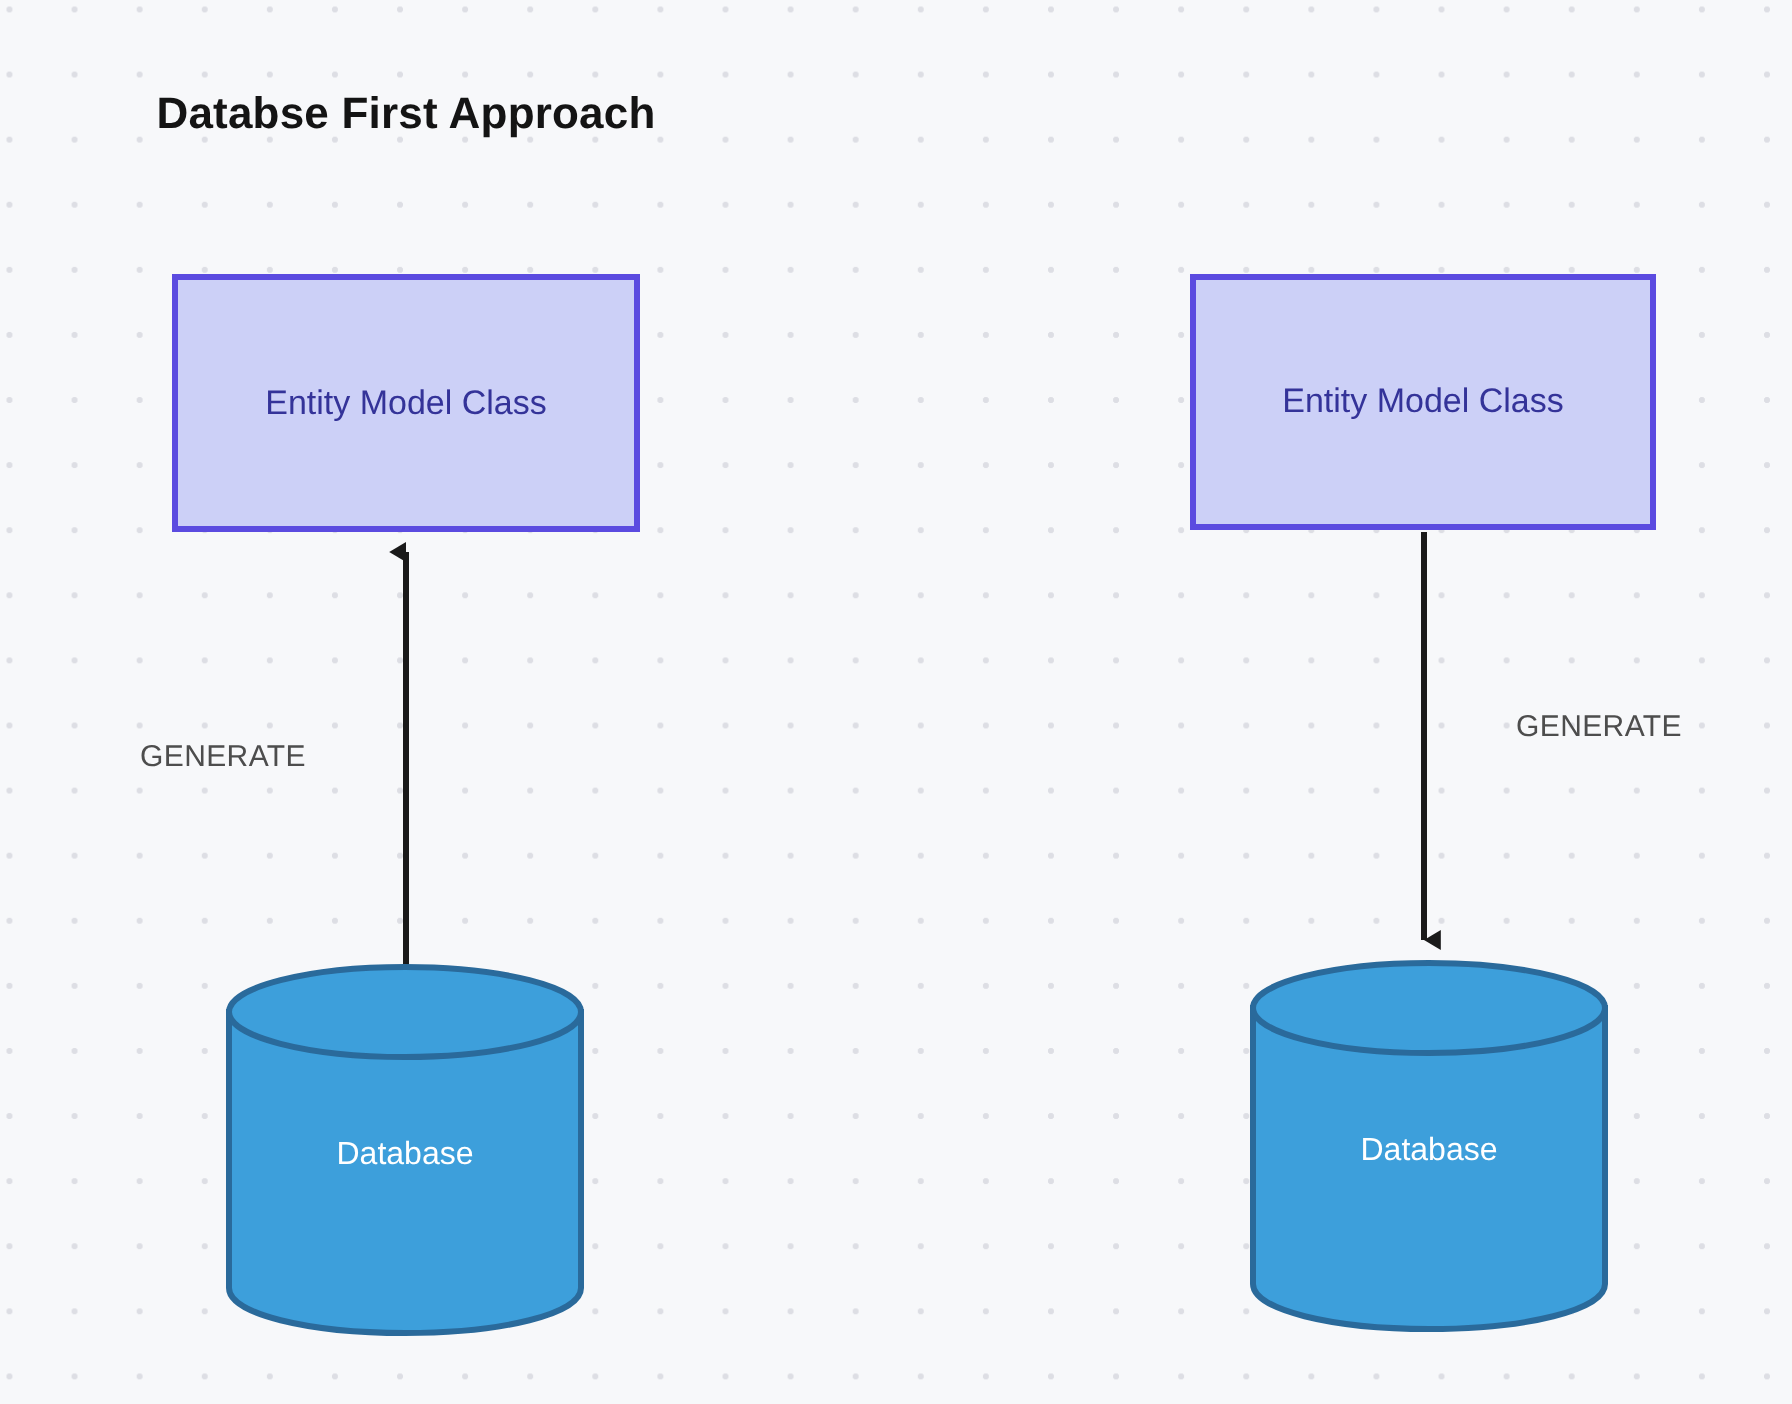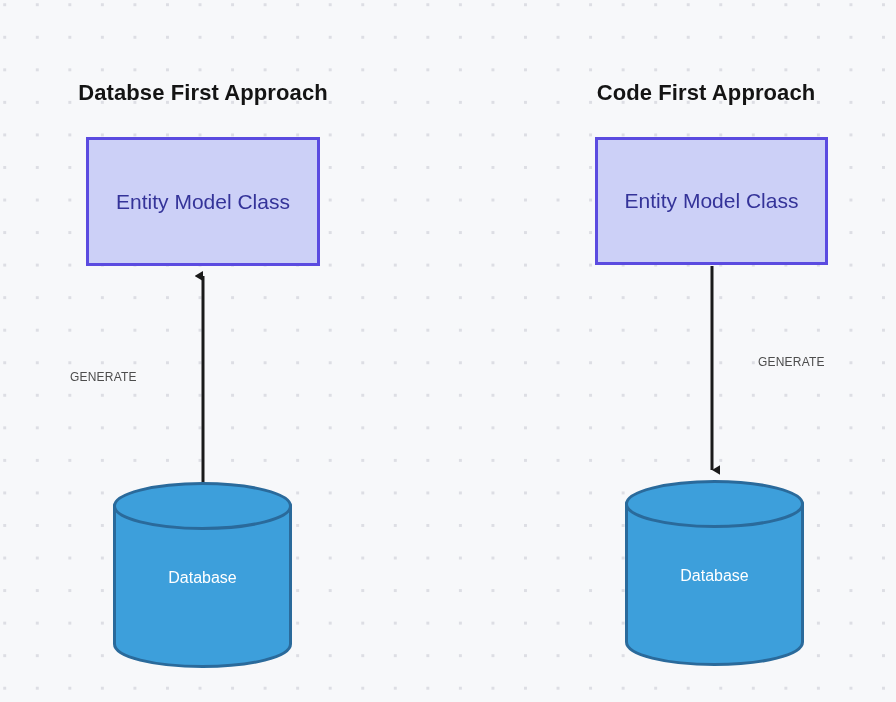--- a/index.html
+++ b/index.html
@@ -34,37 +34,36 @@
 
   
   .column-title {
     position: absolute;
     font-size: 22px;
     font-weight: bold;
     color: #141414;
     white-space: nowrap;
     text-align: center;
     letter-spacing: 0.1px;
-    margin-top: 36px;
   }
   #title-left  { left: 28px;  top: 44px; width: 350px; }
   #title-right { left: 546px; top: 44px; width: 320px; }
 
   
   .entity-box {
     position: absolute;
     box-sizing: border-box;
     background: #ccd0f7;
     border: 3px solid #5b4be0;
     display: flex;
     align-items: center;
     justify-content: center;
   }
   .entity-box-label {
-    font-size: 21px;
+    font-size: 17px;
     color: #343399;
     white-space: nowrap;
   }
   #entity-box-left  { left: 86px;  top: 137px; width: 234px; height: 129px; }
   #entity-box-right { left: 595px; top: 137px; width: 233px; height: 128px; }
 
   
   .db-cylinder {
     position: absolute;
   }
@@ -78,21 +77,21 @@
     white-space: nowrap;
   }
   #db-left  { left: 112px; top: 481px; width: 181px; height: 188px; }
   #db-right { left: 624px; top: 479px; width: 181px; height: 188px; }
   #db-left .db-label  { top: 88px; }
   #db-right .db-label { top: 88px; }
 
   
   .edge-label {
     position: absolute;
-    font-size: 12px;
+    font-size: 15px;
     color: #4d4d4d;
     white-space: nowrap;
     letter-spacing: 0.2px;
   }
   #edge-label-left  { left: 70px;  top: 370px; }
   #edge-label-right { left: 758px; top: 355px; }
 </style>
 </head>
 <body>
 
@@ -108,21 +107,20 @@
       </marker>
     </defs>
 
     <line x1="203" y1="494" x2="203" y2="276" stroke="#1a1a1a" stroke-width="3" marker-end="url(#arrowhead-up)"></line>
 
     <line x1="712" y1="266" x2="712" y2="470" stroke="#1a1a1a" stroke-width="3" marker-end="url(#arrowhead-down)"></line>
   </svg>
 
   <div class="column-title" id="title-left">Databse First Approach</div>
 
-  <div class="column-title" id="title-right">Code First Approach</div>
 
   <div class="entity-box" id="entity-box-left">
     <span class="entity-box-label">Entity Model Class</span>
   </div>
 
   <div class="entity-box" id="entity-box-right">
     <span class="entity-box-label">Entity Model Class</span>
   </div>
 
   <div class="db-cylinder" id="db-left">

